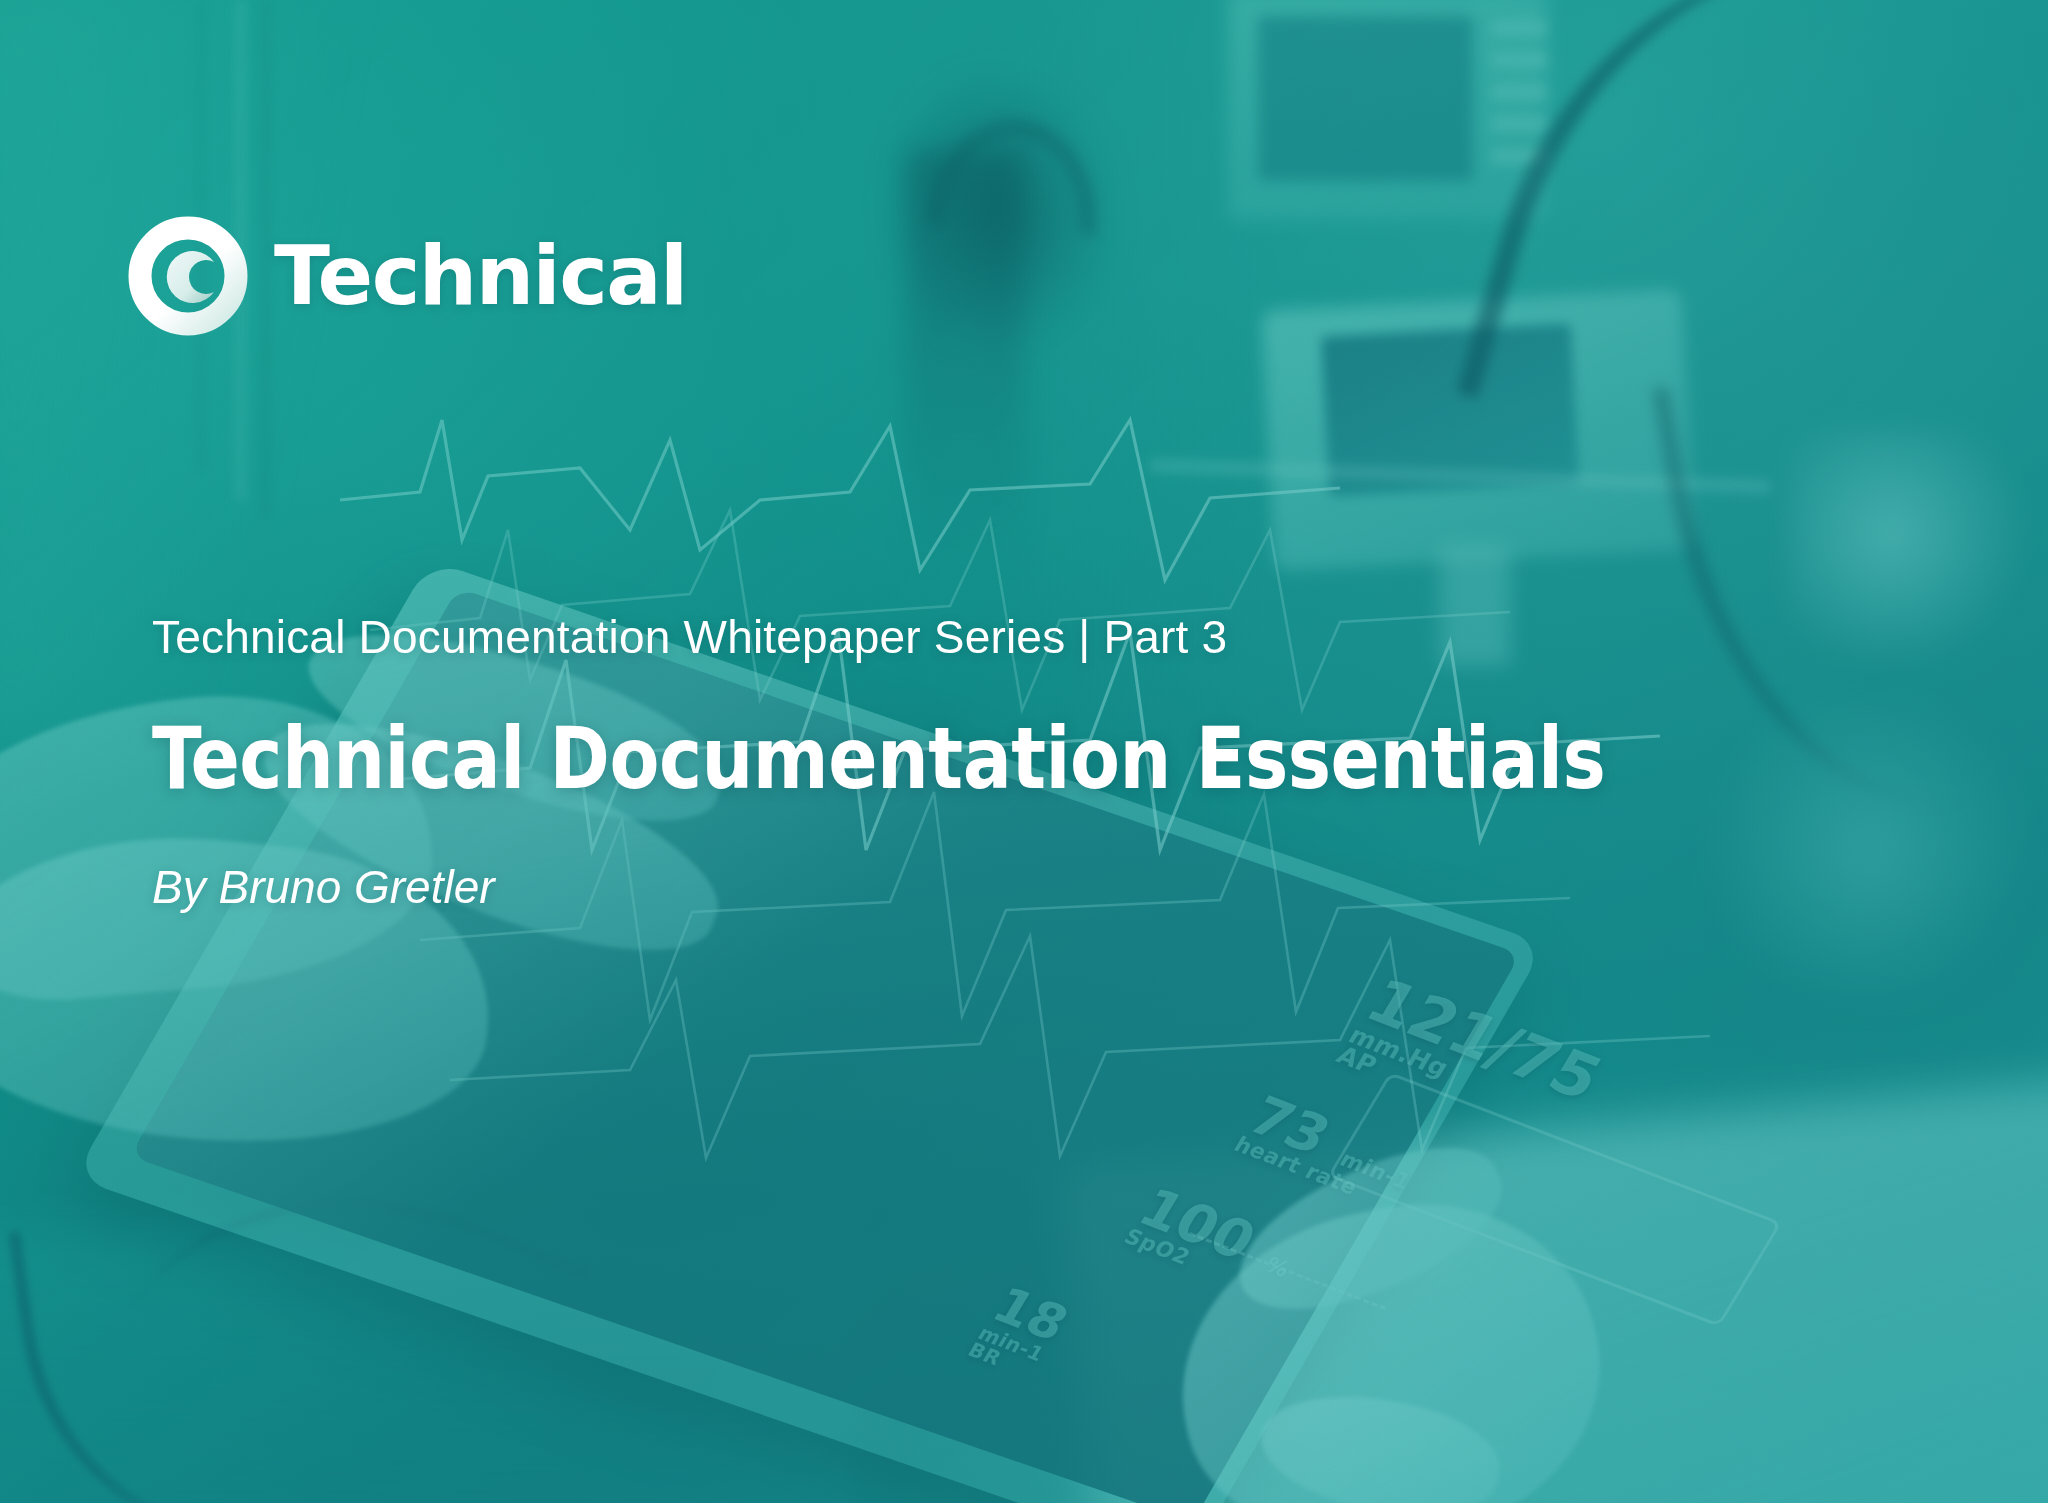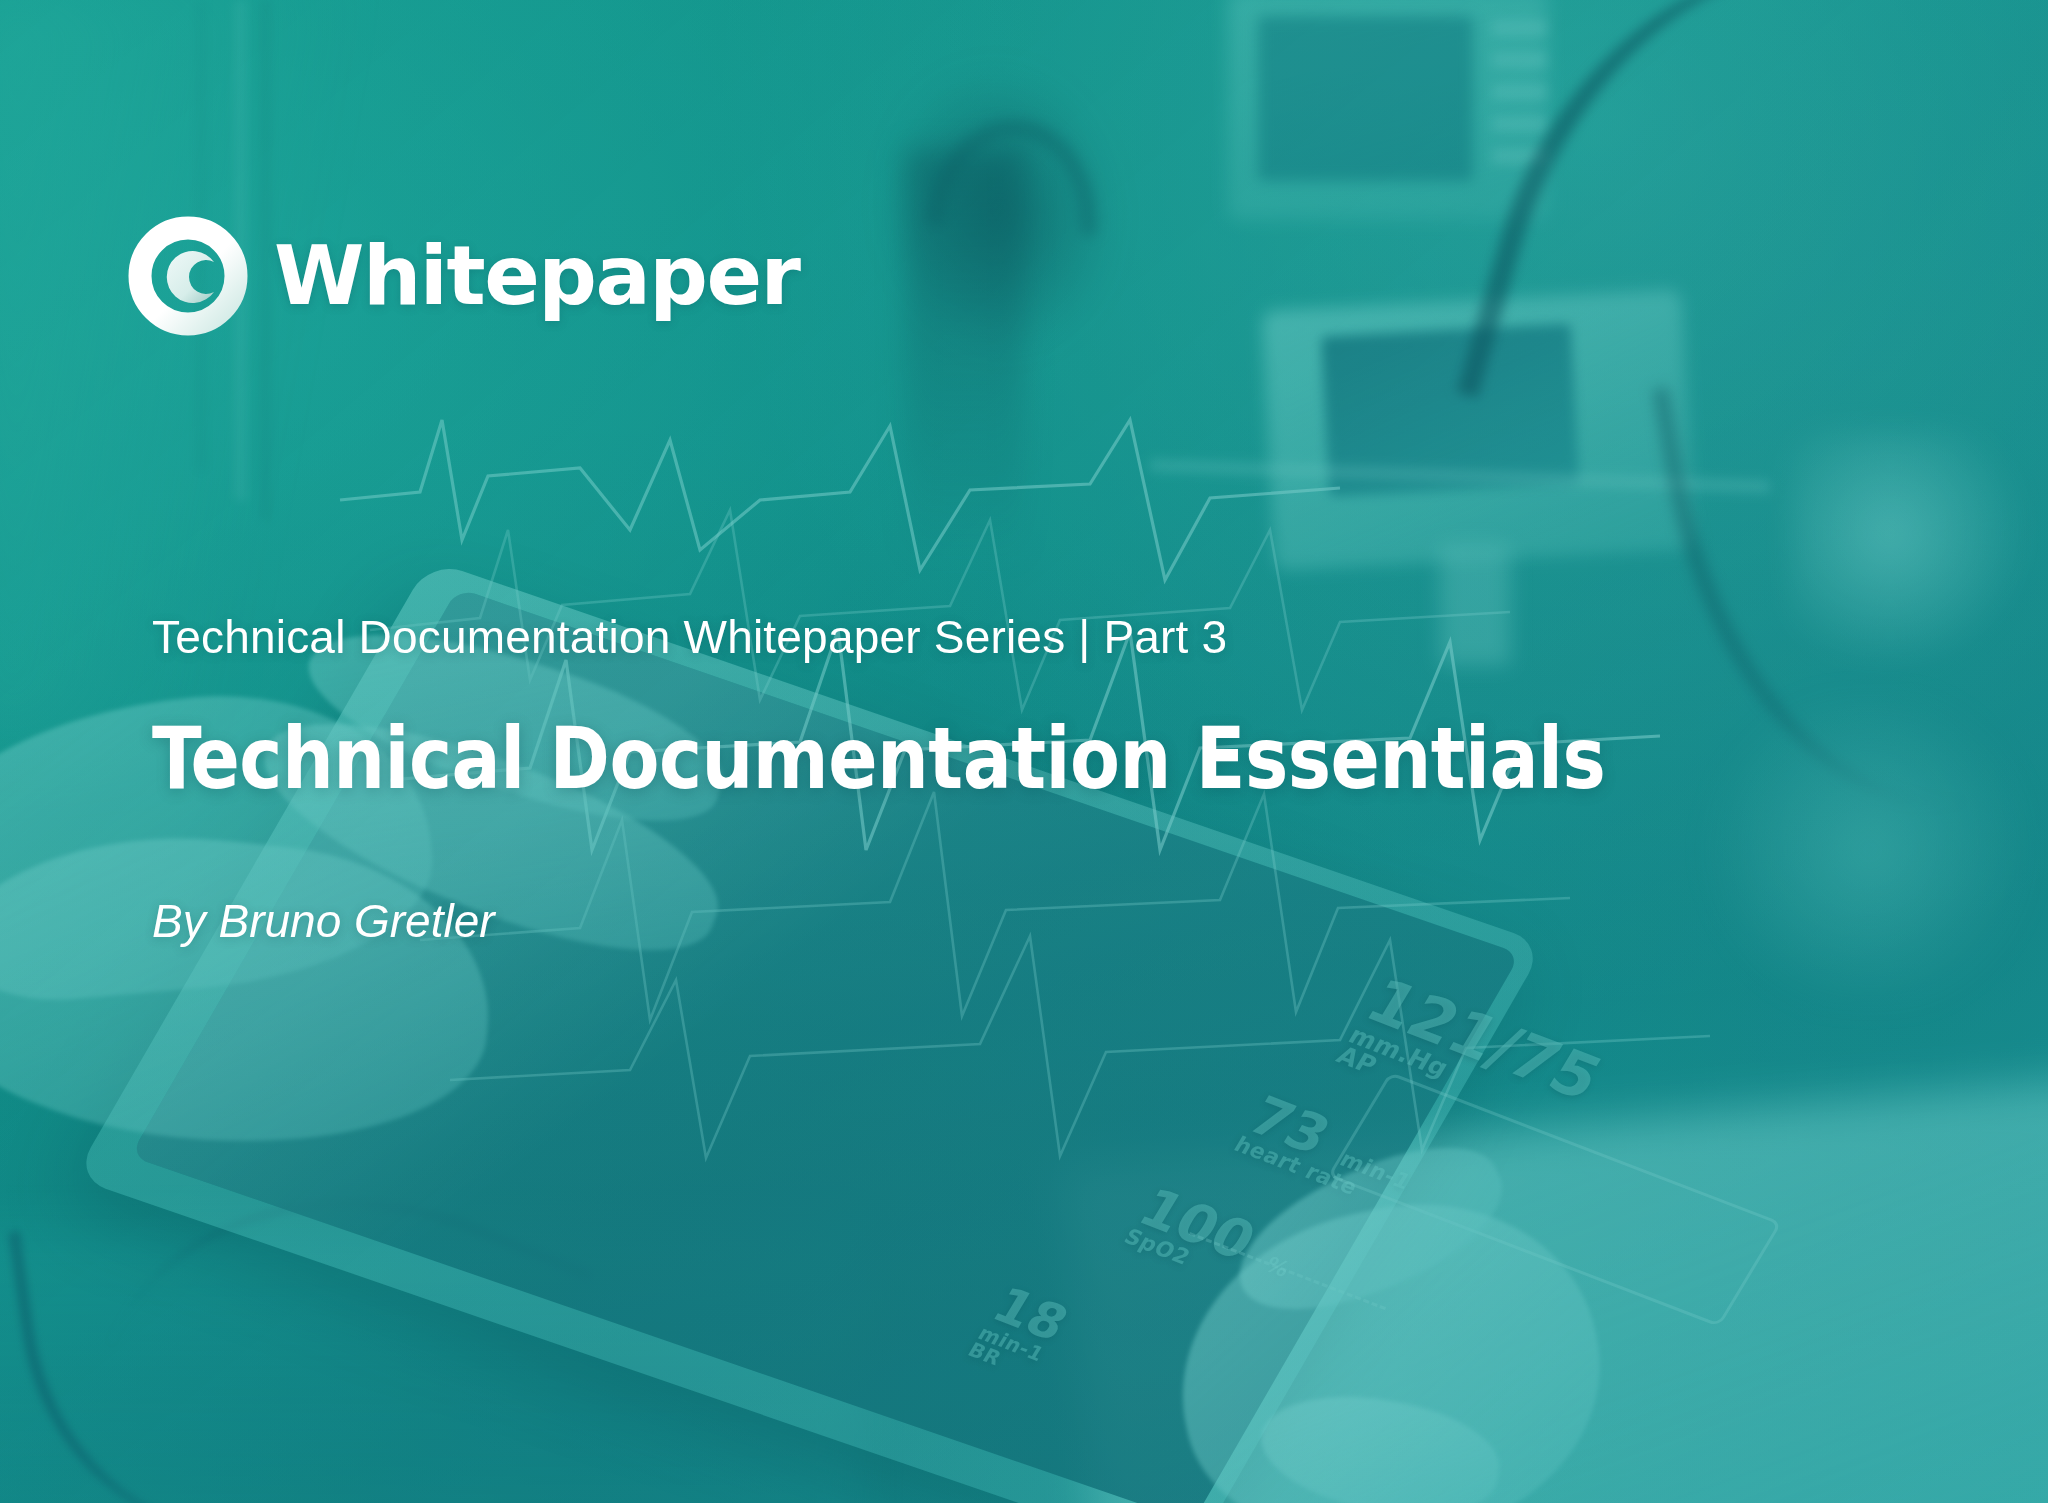--- a/index.html
+++ b/index.html
@@ -305,21 +305,20 @@
 
   .byline {
     position:absolute; left:152px; top:860px;
     color:#ffffff;
     font-family:"Liberation Sans", sans-serif;
     font-size:46px;
     font-style:italic;
     font-weight:400;
     white-space:nowrap;
     text-shadow:0 2px 10px rgba(6,70,76,.25);
-    margin-top:34px;
   }
 </style>
 </head>
 <body>
 
 <div id="cover">
 
   <div class="photo">
     <div class="bg-base"></div>
     <div class="wall-left"></div>
@@ -422,21 +421,21 @@
           </mask>
         </defs>
 
         <circle cx="60" cy="60" r="48" fill="none" stroke="url(#lgA)" stroke-width="23"></circle>
         <path d="M60 60 L122 20 L122 74 Z" fill="#17a29a" opacity="0"></path>
 
         <path d="M86 46 a26 26 0 1 0 0 30 a17 17 0 1 1 0 -30 Z" fill="url(#lgB)" opacity="0.92"></path>
 
         <path d="M104 34 q16 24 0 52 l18 0 0 -52 Z" fill="#17a29a" opacity="0"></path>
       </svg>
-      <span class="logo-text">Whitepaper</span>
+      <span class="logo-text">Technical</span>
     </div>
 
     <div class="kicker">Technical Documentation Whitepaper Series | Part 3</div>
     <h1 class="title">Technical Documentation Essentials</h1>
     <div class="byline">By Bruno Gretler</div>
 
   </div>
 </div>
 
 </body></html>

